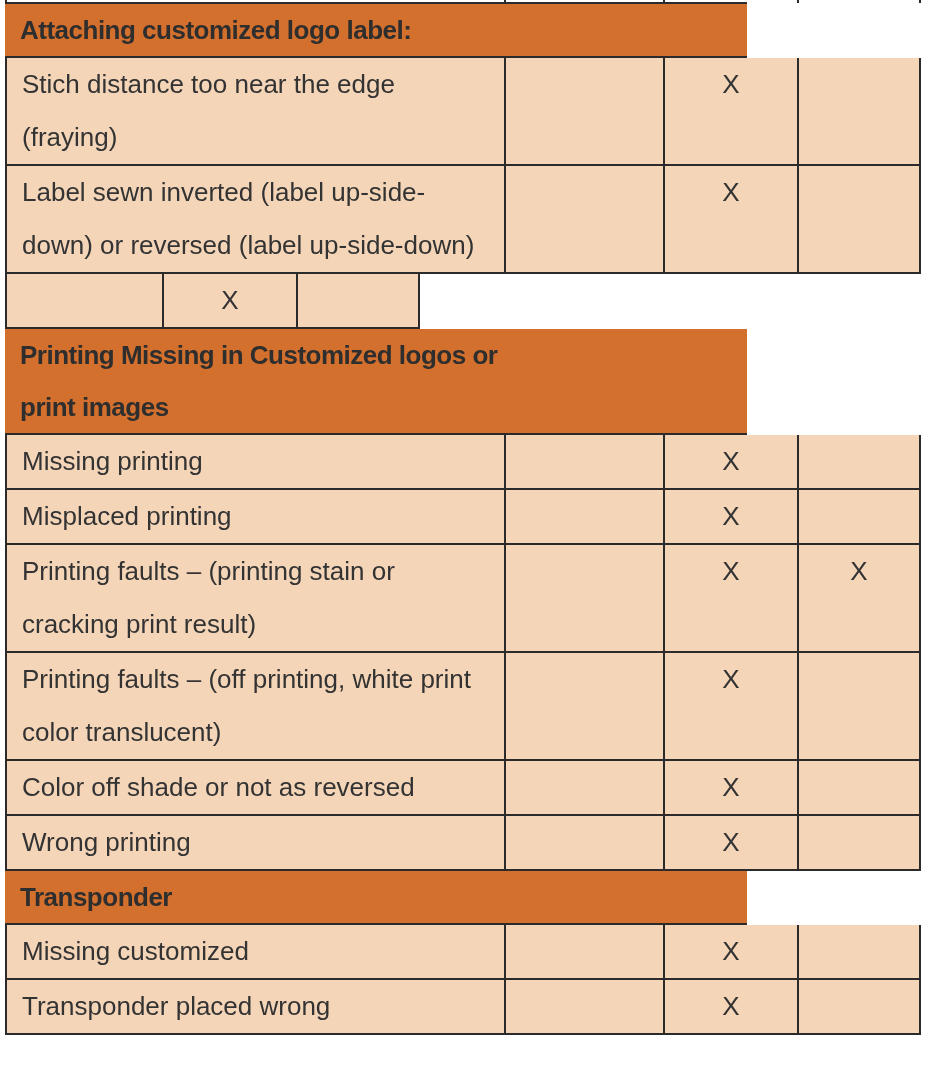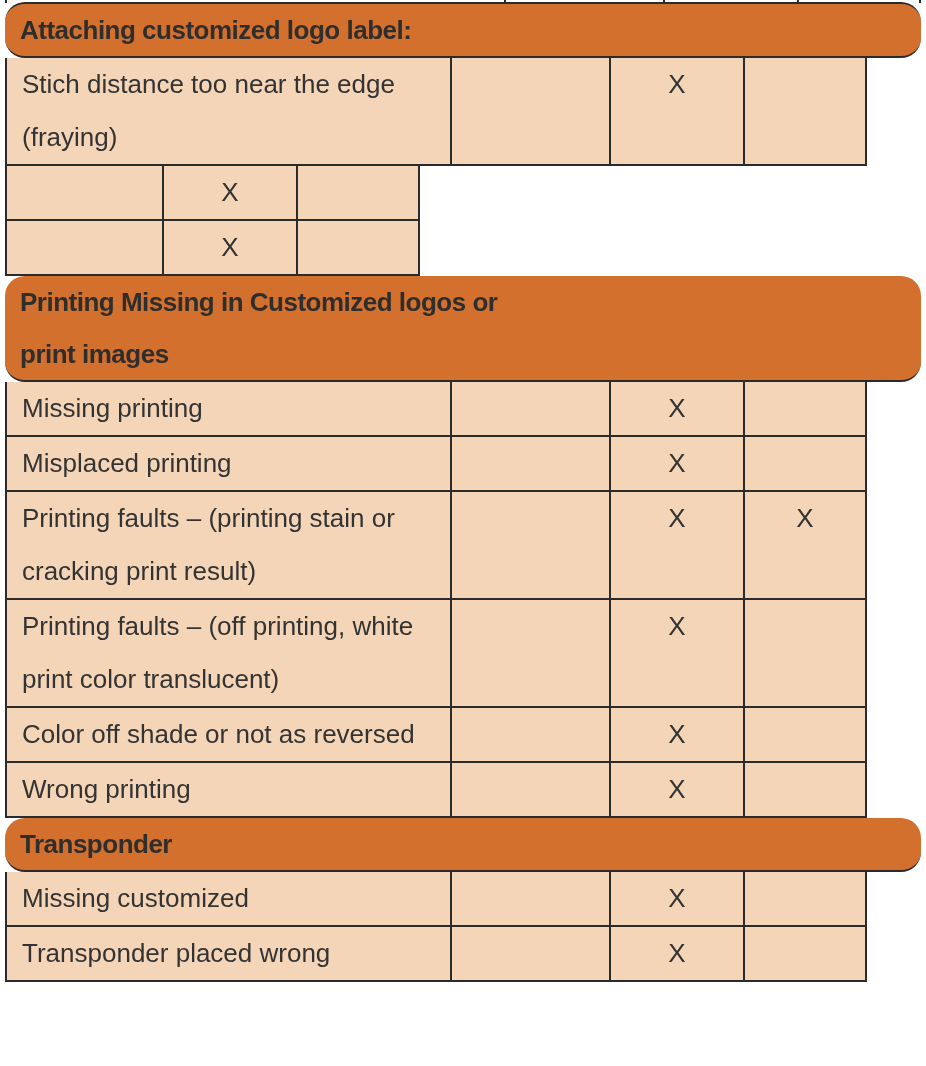--- a/index.html
+++ b/index.html
@@ -3,27 +3,27 @@
 <meta charset="utf-8">
 <style>
   html, body { margin:0; padding:0; background:#ffffff; }
   body { width:926px; height:1066px; overflow:hidden; position:relative;
          font-family:"Liberation Sans", "DejaVu Sans", sans-serif; color:#333333; }
   .tbl { position:absolute; left:5px; top:2px; width:916px; }
   .row { display:flex; position:relative; box-sizing:border-box; }
   .cell { box-sizing:border-box; border-right:2px solid #2b2b2b; border-bottom:2px solid #2b2b2b;
           background:#f5d5b8; font-size:26px; line-height:53px; }
   .cell:first-child { border-left:2px solid #2b2b2b; }
-  .c0 { width:447px; padding-left:15px; padding-right:8px; }
+  .c0 { width:501px; padding-left:15px; padding-right:8px; }
   .c1 { width:159px; }
   .c2 { width:134px; text-align:center; }
   .c3 { width:122px; text-align:center; }
-  .hdr { width:916px; background:#d4702e; font-weight:bold; font-size:26px; line-height:52px;
+  .hdr { width:742px; background:#d4702e; font-weight:bold; font-size:26px; line-height:52px;
          padding-left:15px; box-sizing:border-box; color:#2e2e2e; letter-spacing:-0.5px;
-         border-bottom:2px solid #2b2b2b;border-radius:20px; }
+         border-bottom:2px solid #2b2b2b; }
   .hdr.first { border-top:2px solid #2b2b2b; }
   .hdr .t { display:block; width:500px; }
   .topstub { position:absolute; left:5px; top:0; width:916px; height:3px; }
   .stub { position:absolute; top:0; width:2px; height:3px; background:#2b2b2b; }
 </style>
 </head>
 <body>
 
 <div class="topstub">
   <div class="stub" style="left:0px"></div>
@@ -40,20 +40,21 @@
         <span class="t">Attaching customized logo label:</span>
       </div>
   </div>
   <div class="row">
     <div class="cell c0">Stich distance too near the edge (fraying)</div>
     <div class="cell c1"></div>
     <div class="cell c2">X</div>
     <div class="cell c3"></div>
   </div>
   <div class="row">
+    <div class="cell c0">Label sewn inverted (label up-side-down) or reversed (label up-side-down)</div>
     <div class="cell c1"></div>
     <div class="cell c2">X</div>
     <div class="cell c3"></div>
   </div>
   <div class="row">
     <div class="cell c1"></div>
     <div class="cell c2">X</div>
     <div class="cell c3"></div>
   </div>
 

